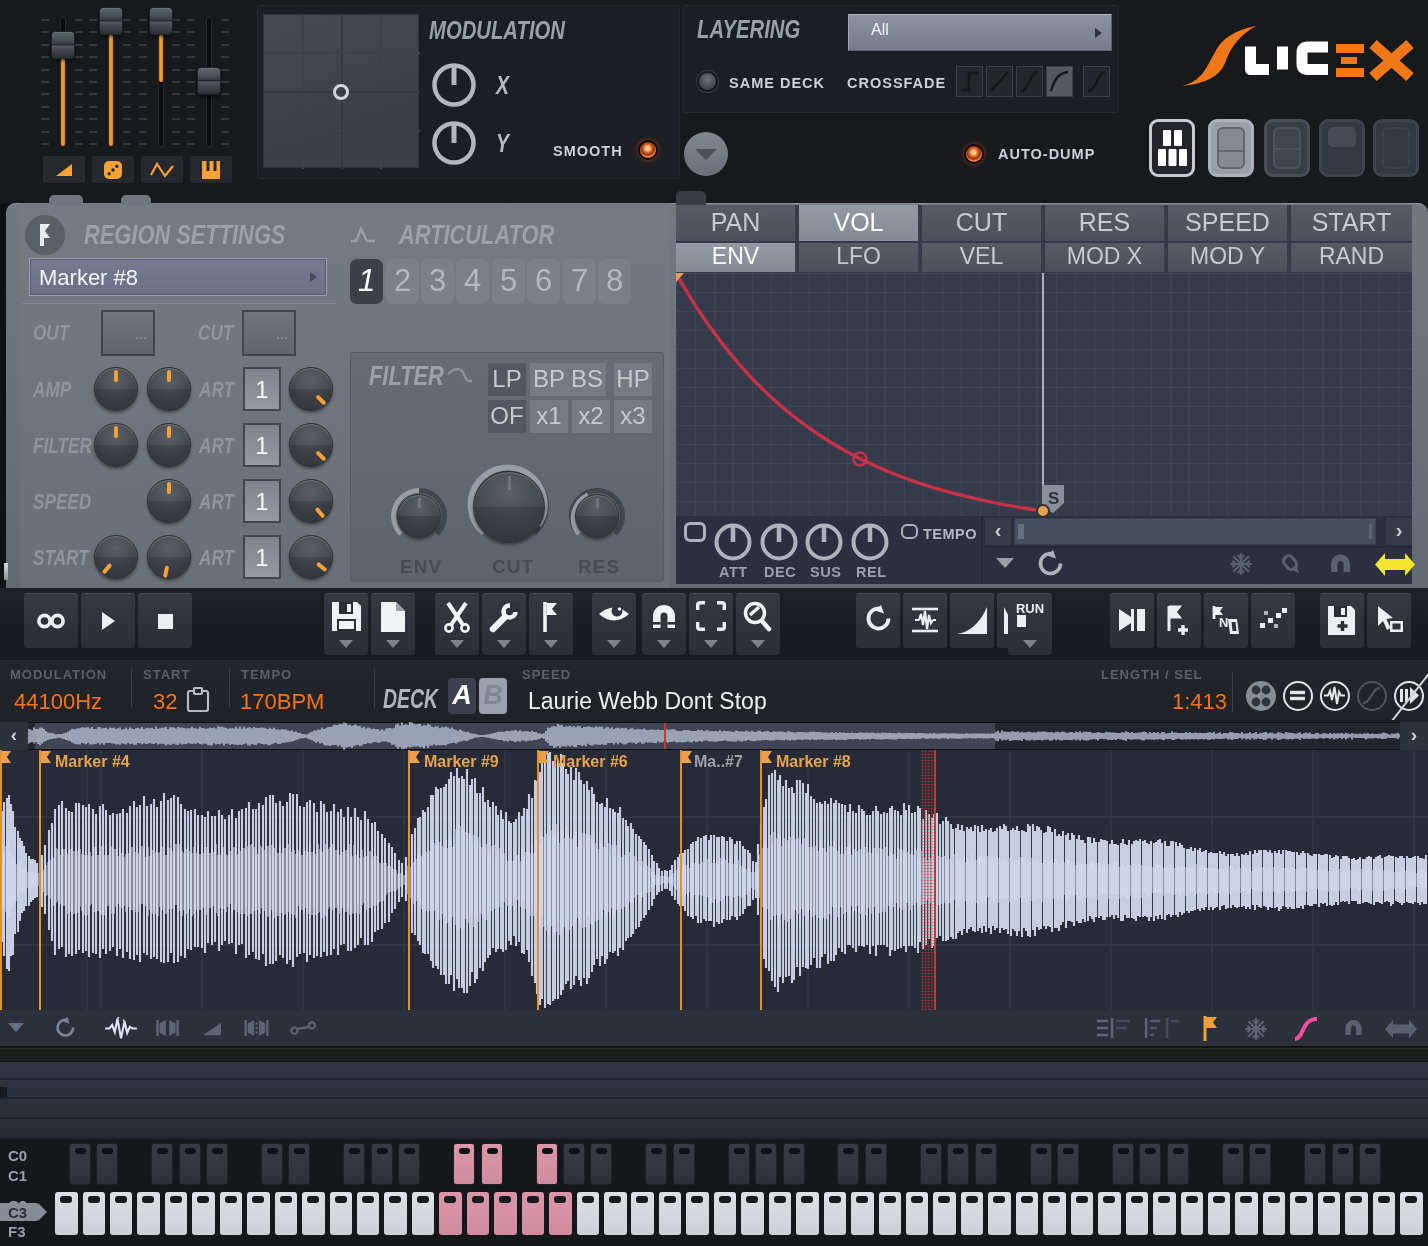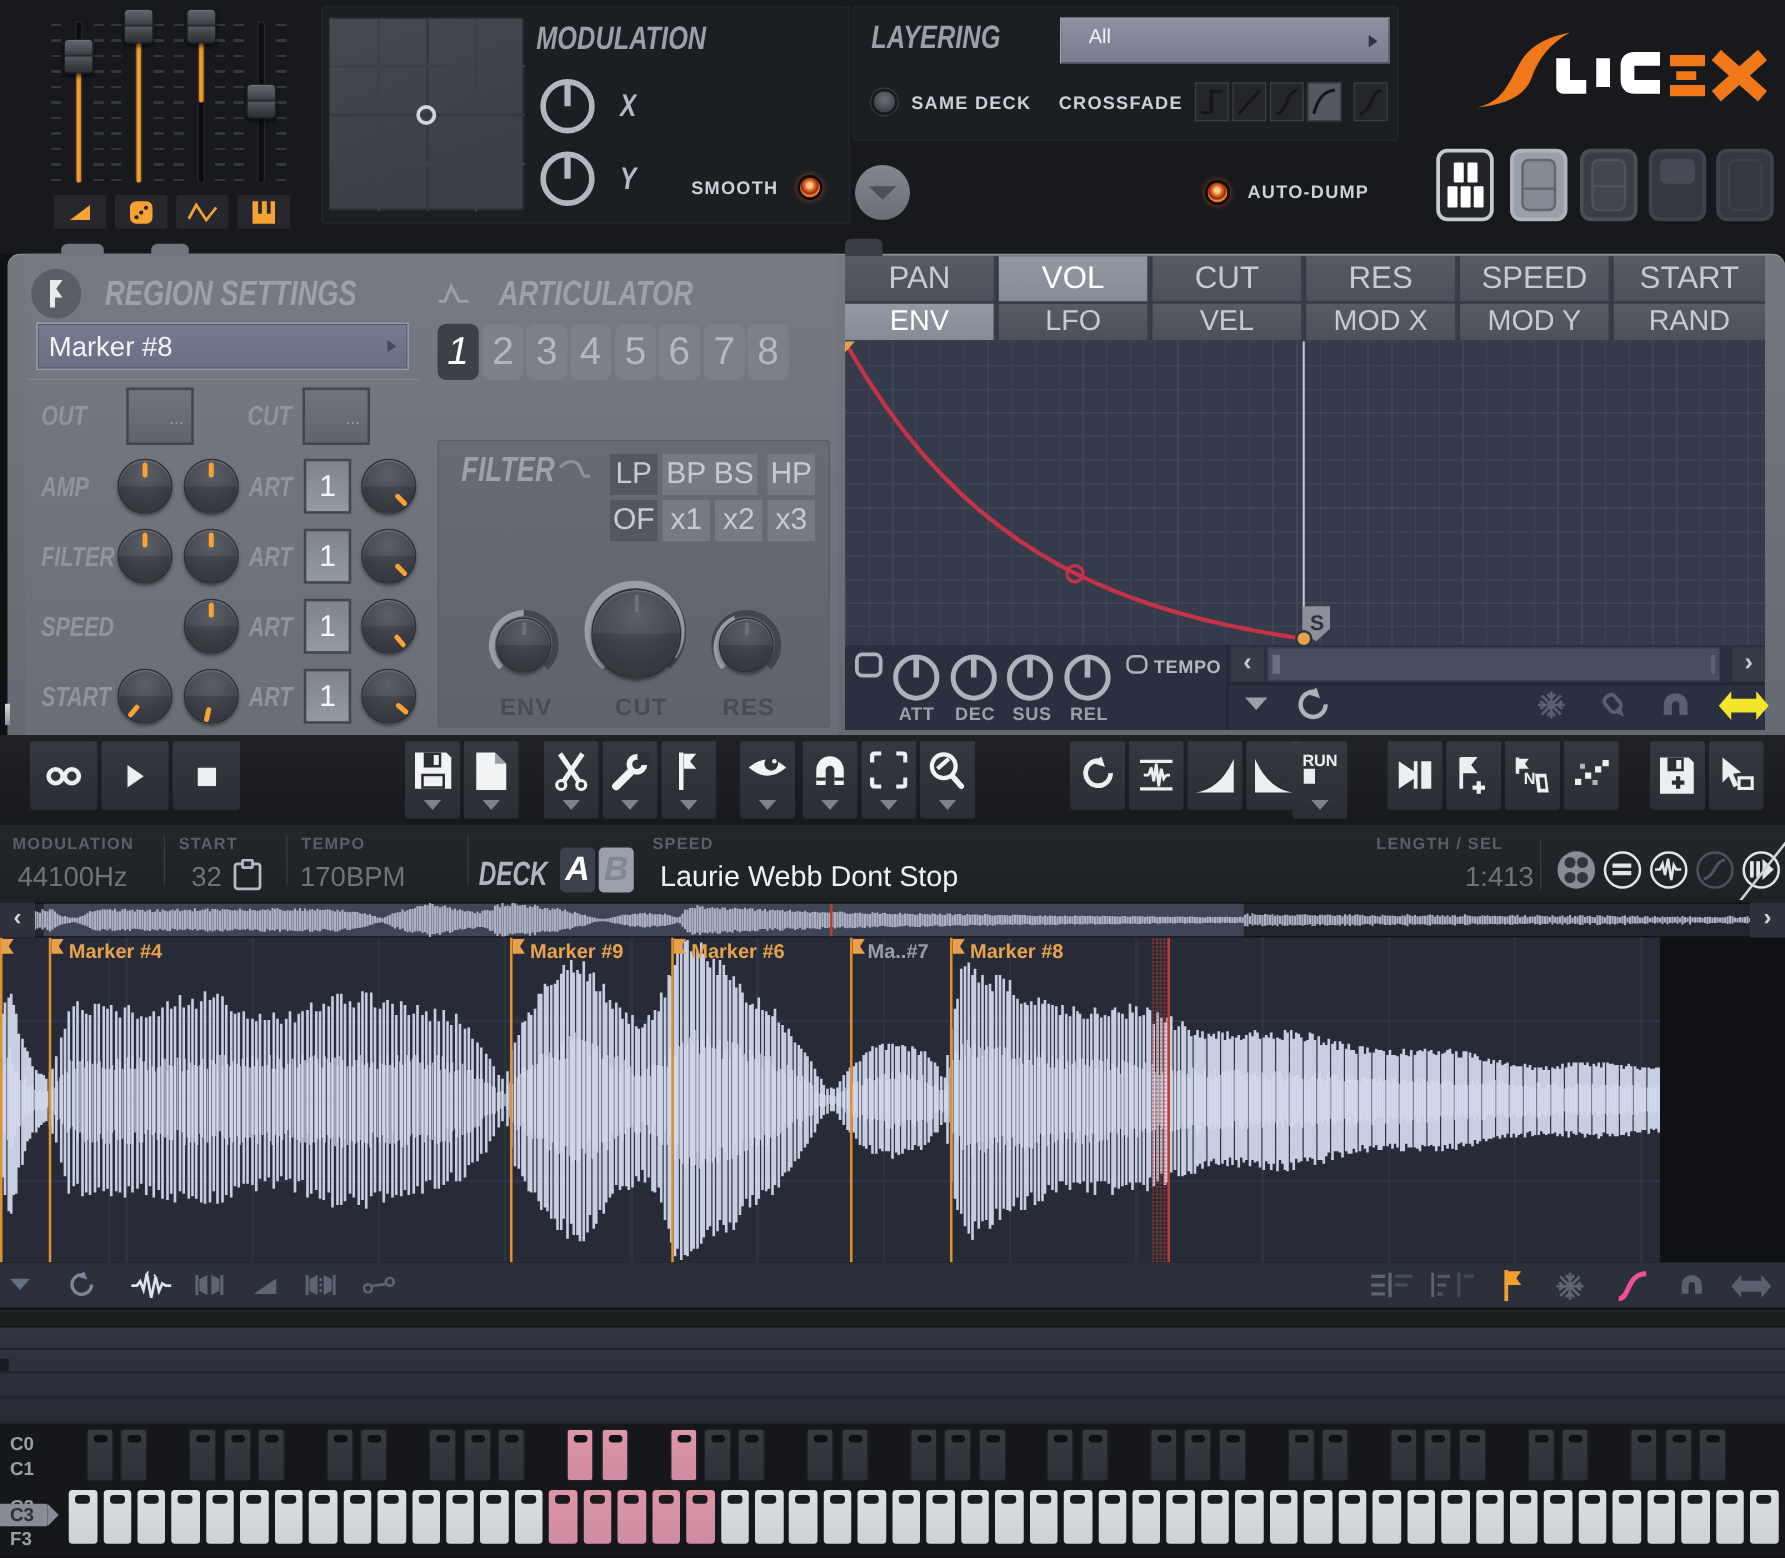--- a/index.html
+++ b/index.html
@@ -1,21 +1,21 @@
 <!DOCTYPE html>
 <html><head><meta charset="utf-8"><style>
 *{margin:0;padding:0;box-sizing:border-box}
 html,body{width:1428px;height:1246px;background:#101114;overflow:hidden}
 body{font-family:"Liberation Sans",sans-serif;position:relative}
 .abs{position:absolute}
 .hd{font-style:italic;font-weight:bold;color:#9aa0a8;transform:scaleX(.78);transform-origin:left center;white-space:nowrap}
 .lbl{font-style:italic;font-weight:bold;color:#8f949d;transform:scaleX(.78);transform-origin:left center;white-space:nowrap}
 .cap{font-weight:bold;color:#ccd0d7;letter-spacing:1px;white-space:nowrap}
 .mut{font-weight:bold;color:#5b6068;letter-spacing:1px;white-space:nowrap}
-.val{color:#737373}
+.val{color:#f97316}
 .knob{border-radius:50%;background:radial-gradient(circle at 50% 28%,#5b6067,#464a51 52%,#383c42 95%);box-shadow:0 2px 3px rgba(0,0,0,.4),inset 0 1px 1px rgba(255,255,255,.22);border:1px solid #2b2e33}
 .knob:before{content:"";position:absolute;left:0;right:0;top:50%;bottom:0;background:rgba(0,0,0,.14);border-radius:0 0 999px 999px}
 .tick{position:absolute;width:4px;height:12px;background:#f7a233;border-radius:2px;left:50%;top:2px;margin-left:-2px}
 .ledo{border-radius:50%;background:radial-gradient(circle at 48% 40%,#ffc98e 0 15%,#e06a28 32%,#8e2c10 52%,#ff8a42 66%,#7a240c 82%,#2a0c04 100%);box-shadow:0 0 5px rgba(255,120,40,.5);border:2px solid #120a04}
 </style></head>
 <body>
 
 <div class="abs" id="top" style="left:0;top:0;width:1428px;height:203px;background:#17191d"></div>
 
 <div class="abs" id="sliders">
@@ -547,21 +547,21 @@
 <div class="tb tb5" style="left:950px">
       <svg width="32" height="30" viewBox="0 0 32 30">
         <path d="M1 29 C14 27 24 18 31 2 V29 Z" fill="#eceef1"></path>
       </svg>
     </div>
 <div class="tb tb5" style="left:997px">
       <svg width="32" height="30" viewBox="0 0 32 30">
         <path d="M1 2 C8 18 18 27 31 29 H1 Z" fill="#eceef1"></path>
       </svg>
     </div>
-<div class="tb tb4" style="left:1034px">
+<div class="tb tb4" style="left:1008px">
       <div style="color:#eceef1;font-size:13px;font-weight:bold;letter-spacing:0">RUN</div>
       <div class="abs" style="left:9px;top:21px;width:9px;height:12px;background:#eceef1"></div>
       <div class="tridn"></div>
     </div>
 
 <div class="tb tb5" style="left:1110px">
       <svg width="30" height="30" viewBox="0 0 30 30">
         <path d="M2 4 L14 12 V4 H17 V26 H14 V18 L2 26 Z" fill="#eceef1"></path>
         <rect x="20" y="4" width="8" height="22" fill="#eceef1"></rect>
       </svg>
@@ -676,21 +676,21 @@
 <div class="abs" style="left:0;top:722px;width:1428px;height:28px;background:#23262e;border-top:1px solid #0e0f12;border-bottom:1px solid #0e0f12"></div>
 <div class="abs" style="left:35px;top:723px;width:960px;height:26px;background:#3f4554"></div>
 <svg class="abs" style="left:0;top:722px" width="1428" height="28" viewBox="0 722 1428 28">
  <path d="M2 729.1V742.7M4 728.9V743.4M6 728.3V744.1M8 729.1V742.5M10 730.9V741.5M12 728.2V743.7M14 726.3V745.6M16 727.8V742.5M18 728.0V743.2M20 727.7V743.2M22 728.9V743.2M24 728.7V743.7M26 728.4V742.8M28 728.7V743.8M30 729.3V742.8M32 730.2V742.0M34 727.3V743.6M36 728.8V742.0M38 729.1V743.9M40 727.4V745.2M42 727.5V743.7M44 729.1V742.0M46 731.0V741.1M48 732.4V740.0M50 733.1V739.3M52 732.8V738.9M54 733.5V738.6M56 734.2V738.4M58 734.0V737.7M60 734.1V737.7M62 734.1V738.5M64 733.2V739.0M66 732.7V740.0M68 731.8V740.4M70 730.3V741.1M72 728.8V742.4M74 729.3V743.6M76 728.8V744.2M78 728.2V744.3M80 728.2V744.6M82 727.3V743.1M84 727.6V743.5M86 727.5V744.3M88 727.3V743.0M90 728.4V744.5M92 727.0V744.5M94 729.1V744.2M96 729.0V744.1M98 727.3V743.1M100 726.9V744.4M102 728.5V743.3M104 728.1V744.8M106 727.8V743.0M108 729.2V743.0M110 727.4V743.1M112 728.0V743.4M114 727.8V743.5M116 729.1V744.6M118 728.2V744.2M120 727.6V744.7M122 729.5V743.3M124 729.1V743.7M126 727.4V744.4M128 729.3V743.0M130 727.5V744.2M132 728.4V743.8M134 728.9V744.7M136 728.3V744.8M138 727.8V742.9M140 728.4V743.3M142 727.0V744.3M144 729.0V743.3M146 728.3V744.0M148 727.7V743.8M150 728.2V742.9M152 727.7V743.7M154 729.0V744.1M156 726.6V743.1M158 728.7V744.6M160 728.3V743.7M162 727.7V743.7M164 727.6V744.3M166 726.7V745.4M168 729.0V744.3M170 727.2V745.1M172 727.2V744.4M174 727.6V743.8M176 728.5V744.8M178 727.1V745.1M180 727.6V743.5M182 727.4V744.5M184 728.0V744.3M186 728.4V744.1M188 728.2V743.0M190 728.3V743.6M192 726.7V744.0M194 728.2V743.5M196 728.5V743.8M198 728.7V743.0M200 726.9V744.1M202 727.9V744.4M204 728.2V743.5M206 728.8V743.8M208 728.2V744.9M210 727.5V745.4M212 728.0V745.4M214 727.4V743.3M216 728.4V744.6M218 726.3V744.1M220 726.9V744.3M222 726.6V743.4M224 727.6V745.5M226 728.1V743.8M228 728.8V743.6M230 728.2V744.9M232 728.3V744.1M234 728.4V744.6M236 726.7V744.7M238 728.4V744.9M240 726.5V744.5M242 728.8V745.0M244 726.8V743.9M246 728.6V743.5M248 727.6V745.3M250 727.3V745.4M252 728.3V744.0M254 726.9V744.8M256 727.8V744.9M258 728.0V743.3M260 727.8V743.2M262 727.4V743.9M264 727.8V744.5M266 728.4V744.1M268 729.1V745.2M270 727.8V745.2M272 729.1V744.2M274 727.7V743.3M276 729.4V742.8M278 729.4V744.0M280 729.7V743.9M282 729.3V743.0M284 729.3V742.7M286 729.5V742.4M288 730.5V742.2M290 731.0V741.8M292 730.6V741.4M294 731.7V740.9M296 731.3V740.0M298 732.7V739.6M300 732.7V738.6M302 734.0V738.3M304 734.0V738.0M306 734.5V737.8M308 733.7V738.7M310 732.5V739.4M312 731.7V740.2M314 730.6V741.5M316 730.6V742.8M318 729.7V741.8M320 729.7V743.5M322 727.5V742.8M324 729.1V744.7M326 728.2V745.7M328 727.1V745.2M330 727.1V746.1M332 726.4V745.2M334 724.7V744.9M336 724.9V745.0M338 724.9V746.4M340 723.7V745.6M342 724.2V747.3M344 722.4V749.7M346 723.1V747.4M348 725.0V747.1M350 724.8V746.5M352 726.0V747.9M354 725.0V745.9M356 724.4V745.3M358 726.1V744.7M360 725.7V746.3M362 727.8V745.5M364 726.8V743.9M366 728.4V744.0M368 727.4V742.9M370 728.3V743.5M372 729.1V743.2M374 728.6V742.1M376 728.9V742.1M378 729.3V742.9M380 730.6V742.6M382 729.2V741.6M384 730.6V741.5M386 728.5V741.6M388 728.2V742.2M390 727.9V742.7M392 728.6V744.7M394 728.1V744.6M396 724.6V746.8M398 723.5V748.8M400 725.8V746.9M402 722.4V749.2M404 724.9V748.9M406 724.3V748.4M408 725.0V746.7M410 721.9V747.6M412 722.5V746.7M414 724.2V746.6M416 724.6V746.5M418 723.9V746.3M420 723.9V747.3M422 726.1V746.7M424 724.9V748.5M426 725.5V746.0M428 723.7V748.1M430 724.7V745.8M432 726.7V745.5M434 727.3V744.6M436 726.3V745.4M438 726.5V745.0M440 728.2V745.6M442 726.7V745.0M444 727.3V745.1M446 726.4V745.3M448 727.4V743.9M450 728.7V743.6M452 727.6V743.1M454 729.2V742.8M456 730.1V743.6M458 730.7V742.4M460 729.4V741.4M462 730.4V741.2M464 731.4V740.5M466 732.0V741.0M468 731.7V740.5M470 733.1V739.6M472 733.4V738.9M474 733.8V738.0M476 734.1V737.4M478 734.7V737.4M480 735.0V737.0M482 734.9V737.0M484 735.0V737.0M486 734.7V737.4M488 734.3V737.8M490 733.7V738.3M492 733.5V738.7M494 732.9V738.8M496 732.4V739.2M498 731.8V739.7M500 731.7V740.1M502 731.7V740.0M504 731.9V741.2M506 731.1V740.9M508 731.0V741.4M510 731.3V740.6M512 730.4V741.1M514 730.6V741.7M516 730.1V741.9M518 731.5V741.1M520 730.3V741.7M522 731.4V740.6M524 731.3V740.5M526 731.3V741.4M528 731.2V740.7M530 731.9V740.5M532 730.8V740.7M534 732.0V740.1M536 732.1V739.9M538 733.2V739.3M540 733.5V738.7M542 734.0V738.0M544 733.2V738.8M546 730.9V741.4M548 727.6V743.1M550 727.7V745.8M552 726.4V745.7M554 726.1V747.7M556 726.5V747.2M558 723.9V746.0M560 725.3V747.9M562 725.0V746.2M564 727.1V746.2M566 726.3V746.7M568 726.6V745.7M570 725.7V746.8M572 726.7V745.4M574 726.1V746.9M576 727.3V746.9M578 725.9V745.1M580 726.2V744.9M582 727.9V746.0M584 727.1V745.3M586 726.9V746.2M588 726.2V743.8M590 726.8V744.9M592 727.2V745.8M594 727.4V744.8M596 726.2V744.6M598 727.3V744.8M600 726.5V745.1M602 726.8V744.3M604 728.7V744.9M606 727.5V745.0M608 727.1V743.3M610 728.6V743.1M612 727.2V743.1M614 729.1V744.5M616 728.0V742.8M618 727.8V744.2M620 728.4V742.6M622 728.0V743.4M624 728.3V744.6M626 727.9V744.3M628 729.4V743.0M630 728.7V742.2M632 727.7V742.8M634 729.3V742.8M636 729.4V743.9M638 728.8V743.1M640 729.2V742.1M642 729.5V743.7M644 728.5V743.6M646 729.7V742.2M648 730.2V742.8M650 729.6V742.6M652 729.4V742.8M654 729.7V743.1M656 730.1V743.3M658 729.5V741.6M660 730.0V742.4M662 729.9V742.4M664 730.1V741.8M666 729.3V741.8M668 729.5V742.7M670 729.8V742.0M672 729.2V741.9M674 729.3V741.2M676 730.2V742.2M678 730.9V742.6M680 730.9V742.0M682 730.7V742.6M684 730.1V742.3M686 730.3V742.0M688 730.0V741.4M690 730.8V742.2M692 731.0V742.3M694 730.9V740.9M696 731.1V742.0M698 729.8V741.4M700 730.3V741.1M702 729.9V741.7M704 731.2V740.7M706 730.4V740.6M708 730.2V741.0M710 731.2V741.4M712 731.1V741.3M714 731.3V741.8M716 731.1V741.7M718 731.4V741.6M720 730.2V740.9M722 731.6V740.9M724 730.8V740.6M726 730.9V740.4M728 731.1V741.3M730 731.2V741.2M732 731.7V741.4M734 731.7V741.5M736 730.4V741.5M738 731.1V740.5M740 731.4V741.2M742 731.2V741.4M744 731.8V740.7M746 730.8V740.9M748 731.2V740.1M750 731.8V740.4M752 730.8V741.1M754 731.7V741.2M756 732.0V740.8M758 730.8V740.4M760 730.8V740.8M762 732.1V740.3M764 731.5V740.2M766 731.2V740.1M768 731.1V740.2M770 732.1V740.5M772 732.1V740.5M774 731.2V740.5M776 731.7V739.8M778 731.6V739.8M780 731.5V739.9M782 731.6V740.1M784 731.9V740.5M786 732.2V739.8M788 731.2V740.0M790 731.4V740.7M792 731.9V739.7M794 732.4V740.6M796 732.4V740.1M798 731.9V739.6M800 732.0V739.6M802 731.9V740.0M804 732.2V739.6M806 732.2V739.6M808 732.5V739.6M810 731.7V739.9M812 731.7V739.3M814 731.7V739.8M816 731.9V739.9M818 732.0V739.5M820 732.0V739.4M822 732.5V739.2M824 732.4V739.7M826 732.5V740.1M828 732.8V739.7M830 732.7V739.7M832 732.1V739.8M834 732.9V739.3M836 732.3V740.1M838 732.9V739.7M840 732.3V739.8M842 732.7V739.8M844 732.6V739.9M846 733.1V739.9M848 732.7V739.3M850 733.0V739.1M852 732.4V739.6M854 733.0V739.2M856 733.0V739.0M858 733.0V739.1M860 732.3V739.8M862 732.5V739.2M864 732.8V739.5M866 732.4V739.5M868 732.7V738.9M870 732.7V739.5M872 732.6V738.8M874 732.7V739.0M876 733.2V739.6M878 732.7V739.3M880 733.2V739.4M882 732.5V739.4M884 732.7V739.4M886 732.7V739.1M888 733.0V739.3M890 732.7V739.3M892 733.2V739.4M894 733.0V739.4M896 733.4V739.4M898 732.8V738.7M900 732.8V738.7M902 733.3V738.9M904 733.3V738.9M906 732.8V739.0M908 733.0V738.8M910 732.9V739.1M912 733.0V739.2M914 732.9V738.7M916 733.5V738.9M918 732.9V738.7M920 733.1V739.1M922 733.0V738.3M924 733.3V738.3M926 733.6V739.0M928 733.4V738.8M930 733.3V738.6M932 733.6V738.6M934 733.1V738.8M936 733.5V738.3M938 733.5V738.8M940 733.4V738.7M942 733.2V738.3M944 733.3V738.2M946 733.2V738.3M948 733.6V738.9M950 733.6V738.3M952 733.2V738.6M954 733.2V738.4M956 733.5V738.8M958 733.5V738.8M960 733.8V738.7M962 733.8V738.5M964 733.9V738.2M966 733.3V738.4M968 733.4V738.2M970 733.7V738.1M972 733.6V738.6M974 733.6V738.3M976 733.4V738.6M978 733.6V738.0M980 733.6V738.3M982 733.4V738.2M984 733.6V738.4M986 733.8V738.3M988 733.6V738.5M990 733.7V738.2M992 733.4V737.9M994 733.5V738.4M996 731.7V740.7M998 730.8V741.2M1000 732.7V739.1M1002 730.5V740.4M1004 731.6V739.7M1006 731.7V740.2M1008 731.8V739.6M1010 731.9V740.9M1012 731.2V740.6M1014 731.5V740.2M1016 731.9V740.0M1018 731.3V740.6M1020 732.5V739.9M1022 731.8V741.0M1024 732.6V739.1M1026 732.3V740.3M1028 731.7V740.5M1030 731.7V740.5M1032 732.5V739.7M1034 732.2V740.4M1036 732.6V740.2M1038 731.6V740.1M1040 731.8V740.0M1042 731.6V740.5M1044 731.4V740.0M1046 731.7V739.8M1048 732.2V739.4M1050 732.2V740.8M1052 732.1V740.6M1054 732.7V739.2M1056 731.7V740.2M1058 731.8V739.4M1060 732.2V740.2M1062 731.6V740.5M1064 731.7V740.0M1066 732.4V740.0M1068 732.7V740.1M1070 732.0V740.1M1072 732.0V740.3M1074 732.9V739.2M1076 731.4V740.5M1078 732.2V739.5M1080 731.3V740.8M1082 732.5V739.6M1084 731.7V740.3M1086 731.4V740.4M1088 732.1V740.6M1090 731.8V739.8M1092 732.8V739.4M1094 732.9V739.2M1096 732.7V739.6M1098 732.0V740.5M1100 732.6V738.9M1102 732.9V738.7M1104 733.1V739.3M1106 731.8V739.3M1108 732.3V739.9M1110 732.3V739.7M1112 732.5V740.1M1114 732.4V739.5M1116 732.8V740.0M1118 733.0V738.9M1120 732.9V739.2M1122 732.3V739.8M1124 732.5V740.2M1126 731.2V741.0M1128 732.1V738.9M1130 732.8V739.5M1132 731.9V739.8M1134 733.0V739.3M1136 733.0V739.5M1138 732.5V739.3M1140 732.5V739.6M1142 732.1V740.2M1144 731.6V740.4M1146 731.9V739.4M1148 733.4V739.4M1150 732.0V739.6M1152 733.0V739.4M1154 732.0V739.7M1156 733.1V739.4M1158 732.1V739.5M1160 733.4V739.1M1162 732.1V739.8M1164 732.1V740.3M1166 733.5V738.9M1168 732.9V739.2M1170 733.0V738.9M1172 731.3V740.0M1174 732.4V740.1M1176 732.5V739.3M1178 733.0V738.8M1180 733.1V738.9M1182 733.1V739.7M1184 733.0V739.2M1186 732.1V739.5M1188 732.8V739.3M1190 732.2V739.5M1192 732.9V739.1M1194 732.7V739.4M1196 732.5V739.1M1198 732.9V739.6M1200 732.7V739.3M1202 733.0V739.0M1204 733.1V739.6M1206 733.1V739.1M1208 732.4V739.8M1210 732.0V739.8M1212 732.9V739.1M1214 731.7V739.4M1216 733.7V738.8M1218 733.1V739.1M1220 732.2V739.1M1222 733.7V738.9M1224 733.1V738.7M1226 733.1V738.4M1228 733.2V739.4M1230 731.8V739.2M1232 732.3V740.0M1234 732.8V739.2M1236 732.9V739.1M1238 733.0V739.1M1240 733.5V738.0M1242 732.1V739.5M1244 733.4V738.3M1246 733.4V739.4M1248 733.0V738.7M1250 732.3V739.7M1252 733.7V738.3M1254 733.0V739.5M1256 732.0V739.2M1258 733.9V738.5M1260 732.8V739.1M1262 733.1V739.0M1264 732.2V739.9M1266 732.1V739.8M1268 733.6V738.5M1270 732.8V738.6M1272 732.5V739.8M1274 733.6V738.4M1276 733.7V738.6M1278 732.2V740.1M1280 732.4V739.8M1282 733.0V739.0M1284 733.7V738.5M1286 732.1V739.3M1288 732.5V739.6M1290 732.7V738.9M1292 732.9V739.5M1294 733.3V739.0M1296 733.7V738.4M1298 732.8V738.8M1300 732.4V739.9M1302 734.0V738.0M1304 733.1V739.1M1306 732.5V738.8M1308 733.2V738.8M1310 732.6V738.9M1312 734.0V738.5M1314 733.9V738.6M1316 733.0V739.1M1318 733.0V738.7M1320 734.2V737.7M1322 733.8V738.2M1324 732.9V738.8M1326 733.5V738.1M1328 734.1V738.0M1330 733.1V739.1M1332 733.7V737.9M1334 733.3V739.4M1336 733.5V738.4M1338 733.3V738.5M1340 733.6V737.9M1342 733.1V739.0M1344 734.1V737.9M1346 732.8V739.5M1348 733.5V738.3M1350 734.0V737.6M1352 732.9V739.5M1354 733.8V737.8M1356 733.7V738.1M1358 733.7V738.0M1360 733.5V738.1M1362 734.1V738.0M1364 733.6V738.3M1366 733.4V739.2M1368 733.3V738.6M1370 733.9V738.3M1372 733.6V738.5M1374 733.8V738.2M1376 733.9V738.0M1378 733.8V738.5M1380 733.8V738.3M1382 733.2V739.1M1384 732.6V738.7M1386 732.9V738.8M1388 733.9V737.7M1390 734.4V738.0M1392 733.5V738.0M1394 733.8V738.1M1396 733.5V738.3M1398 733.0V738.8M1400 734.3V737.6M1402 734.4V737.7M1404 733.8V738.4M1406 733.4V738.2M1408 732.9V738.9" stroke="#b2b9cc" stroke-width="1.7" opacity=".95"></path>
  <line x1="665" y1="723" x2="665" y2="749" stroke="#c23a32" stroke-width="2"></line>
 </svg>
 <div class="abs" style="left:0;top:722px;width:28px;height:28px;background:#2e323c;color:#d3d6dc;font-size:19px;font-weight:bold;text-align:center;line-height:26px">‹</div>
 <div class="abs" style="left:1400px;top:722px;width:28px;height:28px;background:#2e323c;color:#d3d6dc;font-size:19px;font-weight:bold;text-align:center;line-height:26px">›</div>
 </div>
 
-<div class="abs" id="wavearea" style="left:0;top:750px;width:1328px;height:260px;background:#262b37;overflow:hidden">
+<div class="abs" id="wavearea" style="left:0;top:750px;width:1428px;height:260px;background:#262b37;overflow:hidden">
  <div class="abs" style="left:0;top:0;width:1428px;height:260px;background:repeating-linear-gradient(90deg,#2e3342 0 2px,transparent 2px 101px);background-position:100px 0"></div>
  <div class="abs" style="left:0;top:66px;width:1428px;height:2px;background:#2f3544"></div>
  <div class="abs" style="left:0;top:194px;width:1428px;height:2px;background:#2f3544"></div>
  <svg class="abs" style="left:0;top:0" width="1428" height="260" viewBox="0 750 1428 260">
   <path d="M0 825V933M2 811V942M4 802V956M7 798V969M9 795V971M11 804V956M13 811V955M15 827V934M18 831V932M20 838V921M22 841V913M24 846V911M26 853V906M29 856V906M31 859V902M33 859V900M35 860V898M37 863V897M40 858V901M42 855V907M45 845V914M49 830V930M52 823V941M55 809V955M59 805V949M62 801V947M66 808V957M69 811V954M72 812V956M76 803V954M79 803V950M83 805V953M86 807V951M89 804V957M93 809V953M96 814V954M100 806V958M103 804V949M106 810V954M110 815V951M113 813V947M117 814V956M120 813V949M123 809V958M127 813V952M130 806V959M134 801V960M137 807V955M140 805V962M144 796V953M147 806V955M151 804V959M154 799V957M157 807V959M161 801V962M164 793V963M168 800V962M171 798V953M174 795V963M178 797V962M181 804V956M185 809V958M188 811V949M191 810V950M195 809V947M198 815V947M202 815V948M205 817V953M208 811V943M212 816V945M215 816V942M219 810V951M222 815V945M225 819V941M229 815V944M232 809V943M236 818V954M239 811V945M242 809V944M246 808V958M249 802V955M253 809V952M256 809V959M259 803V960M263 805V954M266 797V966M270 795V964M273 795V964M276 803V961M280 801V955M283 806V958M287 802V964M290 793V960M293 794V967M297 794V957M300 806V954M304 807V953M307 802V962M310 800V955M314 803V958M317 812V956M321 801V957M324 804V952M327 812V956M331 811V955M334 804V949M338 812V955M341 809V945M344 817V944M348 807V951M351 817V951M355 808V948M358 817V945M361 820V938M365 811V945M368 819V945M372 823V942M375 822V932M378 831V930M382 834V929M385 838V923M389 843V922M392 847V913M395 853V909M399 860V902M402 863V897M406 857V901M409 840V918M412 834V933M415 828V935M418 818V941M420 817V945M423 810V953M425 812V954M428 807V954M431 795V961M433 795V968M436 787V966M438 789V969M441 788V975M444 787V975M446 784V984M449 779V984M451 772V975M454 776V991M457 768V979M459 778V988M462 776V988M464 779V993M467 769V993M470 785V986M472 779V972M475 778V983M477 793V979M480 793V968M483 787V971M485 802V962M488 800V958M490 807V955M493 802V948M496 806V952M498 815V949M501 810V949M503 819V952M506 812V950M509 821V941M511 823V945M514 822V936M516 819V946M519 812V942M522 816V953M524 808V954M527 809V950M529 794V962M532 798V976M535 780V983M537 781V994M540 772V1005M542 758V999M545 752V1008M548 753V1004M550 752V1005M553 761V1001M555 764V999M558 761V999M561 754V995M563 763V990M566 769V984M568 774V981M571 767V989M574 780V985M576 768V976M579 772V980M581 780V986M584 784V978M587 781V984M589 790V978M592 787V972M594 794V965M597 802V959M600 804V966M602 803V956M605 807V964M607 798V959M610 808V952M613 809V953M615 812V951M618 813V956M620 807V948M623 818V950M626 820V941M628 826V938M631 823V937M633 829V934M636 834V929M639 836V927M641 839V921M644 842V918M646 845V915M649 849V910M652 855V906M654 861V899M657 863V895M659 868V892M662 871V891M665 870V889M667 871V889M670 870V891M672 865V896M675 860V900M678 857V904M680 854V906M683 853V906M685 850V911M688 849V916M691 844V917M693 842V919M696 841V916M698 837V923M701 838V923M704 836V919M706 835V921M709 840V921M711 835V921M714 835V927M717 837V922M719 837V924M722 836V923M724 837V919M727 841V920M730 837V920M732 839V916M735 844V917M737 841V920M740 841V916M743 846V914M745 849V909M748 850V906M750 853V906M753 861V900M756 862V898M758 844V915M761 823V945M764 807V959M766 799V968M769 775V971M772 773V981M775 770V987M778 780V992M780 775V977M783 786V983M786 780V977M789 788V976M792 787V983M794 793V980M797 780V967M800 780V976M803 783V967M806 793V968M808 784V969M811 796V965M814 799V958M817 803V968M820 802V968M822 804V957M825 801V954M828 804V964M831 798V961M834 803V961M836 800V955M839 803V948M842 804V952M845 805V954M848 812V945M850 804V945M853 811V948M856 813V952M859 805V946M862 809V946M864 811V947M867 815V945M870 815V954M873 811V946M876 806V956M878 811V945M881 814V945M884 812V945M887 813V947M890 808V956M892 806V950M895 810V951M898 811V949M901 815V948M904 803V946M906 810V952M909 805V946M912 813V946M915 812V948M918 806V953M920 808V942M923 819V949M926 810V945M929 814V939M932 818V948M934 814V946M937 813V938M940 824V936M943 821V941M946 817V941M948 821V940M951 824V937M953 829V939M956 828V939M958 824V933M960 830V931M962 825V935M964 831V929M967 827V933M969 829V929M971 827V927M973 831V931M975 825V932M978 826V931M980 832V928M982 825V933M984 831V926M986 829V932M989 830V928M991 828V934M993 832V926M995 831V930M997 828V928M1000 826V933M1002 829V928M1004 824V930M1006 826V929M1008 831V934M1011 830V936M1013 828V929M1015 830V931M1017 826V936M1019 831V931M1022 830V937M1024 831V928M1026 832V931M1028 824V936M1030 826V937M1033 824V930M1035 831V936M1037 826V927M1039 827V930M1041 830V929M1044 833V926M1046 832V929M1048 826V926M1050 827V927M1052 832V932M1055 829V928M1057 836V928M1059 834V931M1061 836V925M1063 831V922M1066 835V928M1068 833V921M1070 840V921M1072 833V922M1074 835V926M1077 839V921M1079 835V923M1081 840V923M1083 840V919M1085 843V922M1088 837V921M1090 837V916M1092 843V919M1094 838V922M1096 842V917M1099 842V918M1101 839V916M1103 840V920M1105 840V920M1107 841V917M1110 844V917M1112 840V915M1114 844V919M1116 844V915M1118 845V918M1121 843V921M1123 839V921M1125 844V915M1127 845V918M1129 840V918M1132 844V918M1134 841V919M1136 840V921M1138 841V916M1140 839V917M1143 841V917M1145 840V916M1147 843V917M1149 844V921M1151 841V917M1154 843V921M1156 842V916M1158 840V919M1160 839V915M1162 843V919M1165 841V920M1167 846V915M1169 846V914M1171 841V917M1173 841V915M1176 842V915M1178 846V917M1180 843V912M1182 845V915M1184 848V913M1187 849V911M1189 849V913M1191 847V911M1193 851V911M1195 848V910M1198 850V909M1200 848V911M1202 852V908M1204 851V910M1206 850V907M1209 853V910M1211 852V907M1213 853V910M1215 853V908M1217 853V907M1220 851V910M1222 854V906M1224 852V905M1226 856V909M1228 854V908M1231 854V908M1233 854V905M1235 856V907M1237 853V908M1239 856V907M1242 854V907M1244 855V906M1246 853V909M1248 855V907M1250 851V909M1253 854V905M1255 850V910M1257 853V905M1259 850V907M1261 850V908M1264 850V906M1266 850V907M1268 852V910M1270 850V907M1272 853V908M1275 851V908M1277 853V907M1279 850V911M1281 854V909M1283 850V906M1286 850V907M1288 851V909M1290 851V907M1292 852V909M1294 852V909M1297 852V908M1299 855V908M1301 853V906M1303 851V909M1305 853V905M1308 853V905M1310 855V906M1312 856V906M1314 854V904M1316 854V904M1319 854V907M1321 855V903M1323 855V904M1325 854V903M1327 854V906M1330 855V905M1332 858V906M1334 857V905M1336 855V902M1338 856V905M1341 859V902M1343 856V901M1345 856V902M1347 856V901M1349 858V904M1352 859V901M1354 858V901M1356 860V901M1358 859V904M1360 857V904M1363 859V903M1365 859V902M1367 857V902M1369 856V903M1371 857V904M1374 859V905M1376 857V902M1378 856V902M1380 855V903M1382 858V904M1385 857V902M1387 856V901M1389 855V902M1391 856V906M1393 856V904M1396 857V901M1398 858V902M1400 856V903M1402 856V905M1404 858V903M1407 856V902M1409 858V903M1411 858V903M1413 857V904M1415 856V902M1418 856V903M1420 858V905M1422 858V902M1424 859V904M1426 855V904" stroke="#c7cee2" stroke-width="2.1" fill="none"></path>
   <path d="M0 859V900M2 860V907M4 851V907M6 846V912M8 837V919M10 851V918M12 857V909M14 857V901M16 864V901M18 866V897M20 862V893M22 869V893M24 868V892M26 868V889M28 872V888M30 874V889M32 872V888M34 874V888M36 873V887M38 873V886M40 873V887M42 872V888M44 870V892M46 865V896M48 862V895M50 860V899M52 855V902M54 858V906M56 848V903M58 849V901M60 855V904M62 849V913M64 849V906M66 847V907M68 854V914M70 849V912M72 848V916M74 851V914M76 848V914M78 851V913M80 849V907M82 854V911M84 855V915M86 855V904M88 855V915M90 852V906M92 856V904M94 847V912M96 847V913M98 855V911M100 851V914M102 846V915M104 855V915M106 845V916M108 855V906M110 855V904M112 846V914M114 849V914M116 849V907M118 856V904M120 848V906M122 853V908M124 857V906M126 854V912M128 853V907M130 846V909M132 847V910M134 857V908M136 852V912M138 853V912M140 850V906M142 846V904M144 847V905M146 857V906M148 847V916M150 856V910M152 850V914M154 854V910M156 852V914M158 853V916M160 852V907M162 847V910M164 855V912M166 855V914M168 847V914M170 848V909M172 851V909M174 844V905M176 844V905M178 853V908M180 844V911M182 851V916M184 853V910M186 849V914M188 846V913M190 851V909M192 853V916M194 847V914M196 853V910M198 846V912M200 854V910M202 844V907M204 853V908M206 847V915M208 854V906M210 853V908M212 849V906M214 852V906M216 844V913M218 855V916M220 855V908M222 844V914M224 847V909M226 854V912M228 855V907M230 851V904M232 851V914M234 847V910M236 848V910M238 854V912M240 851V914M242 844V910M244 848V914M246 850V907M248 846V916M250 845V914M252 844V914M254 847V911M256 851V913M258 854V910M260 845V914M262 847V908M264 850V911M266 847V910M268 846V917M270 853V914M272 845V910M274 848V918M276 854V912M278 853V916M280 842V912M282 853V913M284 848V915M286 848V914M288 844V912M290 850V918M292 852V914M294 850V915M296 854V918M298 850V906M300 852V910M302 855V910M304 850V914M306 851V908M308 852V914M310 843V911M312 852V915M314 850V907M316 854V915M318 844V913M320 849V912M322 852V918M324 850V914M326 844V916M328 849V909M330 847V907M332 844V910M334 844V909M336 850V908M338 850V907M340 855V914M342 852V908M344 852V911M346 850V912M348 847V909M350 844V915M352 856V914M354 845V913M356 855V913M358 850V903M360 858V914M362 850V905M364 857V903M366 856V910M368 856V902M370 851V908M372 859V908M374 856V906M376 856V906M378 856V904M380 863V902M382 861V901M384 863V901M386 863V895M388 866V893M390 866V892M392 867V891M394 869V891M396 870V891M398 874V889M400 873V887M402 873V887M404 875V885M406 869V888M408 866V894M410 867V898M412 860V901M414 862V904M416 859V901M418 854V898M420 854V905M422 856V909M424 855V906M426 852V911M428 854V908M430 851V911M432 844V909M434 843V911M436 846V910M438 845V921M440 842V920M442 846V914M444 846V919M446 840V923M448 848V923M450 834V921M452 847V917M454 847V916M456 829V925M458 833V930M460 826V928M462 831V930M464 830V928M466 832V919M468 833V923M470 833V915M472 844V913M474 835V927M476 839V917M478 837V922M480 842V913M482 847V914M484 848V914M486 844V920M488 854V913M490 855V906M492 846V911M494 845V909M496 857V907M498 851V913M500 848V907M502 855V902M504 853V902M506 859V899M508 861V906M510 860V908M512 861V906M514 861V898M516 856V900M518 855V900M520 861V907M522 853V908M524 852V901M526 852V909M528 852V914M530 853V916M532 845V905M534 853V916M536 838V910M538 844V923M540 844V929M542 836V916M544 837V927M546 834V931M548 839V935M550 835V931M552 830V926M554 835V933M556 824V932M558 832V922M560 843V935M562 831V931M564 838V927M566 827V930M568 835V920M570 838V930M572 839V926M574 836V930M576 832V918M578 847V918M580 840V923M582 833V928M584 847V927M586 834V927M588 839V916M590 835V924M592 839V925M594 845V911M596 843V921M598 849V920M600 839V911M602 844V917M604 847V910M606 850V917M608 843V912M610 854V916M612 845V908M614 848V916M616 845V910M618 851V910M620 856V904M622 857V909M624 855V907M626 856V905M628 859V899M630 852V902M632 862V903M634 856V898M636 859V899M638 861V895M640 866V902M642 861V897M644 864V894M646 865V893M648 866V893M650 868V892M652 872V887M654 873V887M656 875V885M658 875V886M660 876V885M662 876V883M664 876V883M666 877V884M668 877V883M670 875V885M672 874V885M674 873V886M676 870V890M678 872V887M680 871V889M682 867V893M684 866V890M686 865V894M688 865V897M690 868V892M692 863V898M694 863V895M696 862V899M698 865V896M700 864V895M702 862V896M704 863V896M706 860V895M708 859V897M710 864V903M712 863V903M714 857V903M716 863V899M718 864V903M720 858V901M722 861V898M724 858V899M726 860V896M728 863V896M730 860V899M732 864V901M734 864V897M736 865V896M738 860V896M740 866V897M742 866V898M744 868V897M746 869V895M748 867V891M750 869V890M752 872V888M754 872V890M756 872V888M758 868V893M760 854V898M762 848V907M764 841V906M766 841V912M768 848V909M770 835V920M772 845V919M774 832V916M776 838V915M778 844V926M780 835V916M782 846V914M784 838V920M786 844V914M788 840V922M790 837V919M792 847V911M794 839V916M796 839V910M798 838V914M800 838V922M802 844V909M804 838V916M806 839V912M808 849V921M810 847V910M812 847V917M814 852V915M816 846V915M818 851V918M820 841V920M822 848V917M824 848V918M826 852V919M828 840V914M830 846V914M832 846V907M834 840V909M836 851V908M838 851V917M840 854V907M842 845V908M844 854V914M846 847V912M848 846V906M850 844V914M852 855V906M854 849V911M856 852V906M858 851V906M860 849V914M862 855V911M864 847V905M866 847V915M868 852V908M870 847V909M872 853V914M874 848V907M876 855V906M878 853V914M880 848V913M882 849V912M884 858V908M886 847V912M888 856V906M890 851V906M892 853V902M894 854V907M896 859V903M898 848V910M900 849V908M902 850V910M904 850V901M906 853V903M908 852V903M910 854V910M912 853V903M914 855V905M916 850V903M918 857V906M920 859V906M922 851V905M924 858V904M926 855V901M928 860V900M930 858V903M932 858V901M934 860V904M936 853V905M938 856V905M940 860V905M942 857V904M944 856V903M946 859V900M948 860V903M950 859V903M952 862V901M954 854V900M956 857V902M958 860V907M960 860V905M962 861V898M964 855V901M966 862V901M968 859V904M970 862V899M972 854V904M974 862V900M976 860V903M978 858V904M980 856V901M982 857V903M984 857V901M986 857V903M988 856V897M990 856V896M992 857V901M994 860V904M996 859V899M998 858V903M1000 859V899M1002 861V900M1004 858V898M1006 861V900M1008 861V898M1010 858V902M1012 861V899M1014 863V898M1016 864V900M1018 860V896M1020 857V898M1022 858V902M1024 857V897M1026 862V902M1028 865V895M1030 861V899M1032 858V901M1034 861V902M1036 861V899M1038 860V898M1040 863V899M1042 863V902M1044 860V898M1046 865V897M1048 863V899M1050 861V901M1052 858V898M1054 863V899M1056 858V897M1058 862V900M1060 865V896M1062 859V900M1064 862V895M1066 860V899M1068 860V901M1070 860V897M1072 865V896M1074 863V897M1076 865V895M1078 862V898M1080 864V901M1082 862V894M1084 864V899M1086 864V898M1088 867V896M1090 861V897M1092 862V895M1094 863V897M1096 865V898M1098 863V900M1100 863V896M1102 866V894M1104 862V894M1106 866V894M1108 864V899M1110 863V898M1112 867V893M1114 862V895M1116 862V895M1118 866V894M1120 867V899M1122 864V895M1124 865V895M1126 867V898M1128 864V899M1130 865V896M1132 866V893M1134 862V898M1136 866V898M1138 863V894M1140 864V898M1142 865V898M1144 867V894M1146 864V893M1148 866V897M1150 865V897M1152 867V893M1154 866V893M1156 863V893M1158 865V892M1160 865V894M1162 866V892M1164 868V896M1166 867V893M1168 868V893M1170 867V891M1172 865V893M1174 868V895M1176 868V893M1178 864V892M1180 867V896M1182 865V892M1184 867V895M1186 867V896M1188 868V896M1190 867V892M1192 867V891M1194 865V892M1196 864V894M1198 868V892M1200 866V892M1202 865V891M1204 867V893M1206 868V894M1208 868V894M1210 867V892M1212 868V891M1214 869V895M1216 868V894M1218 869V893M1220 868V893M1222 869V890M1224 869V891M1226 870V894M1228 869V892M1230 866V894M1232 866V894M1234 870V891M1236 870V893M1238 867V891M1240 868V893M1242 867V891M1244 866V891M1246 868V890M1248 870V894M1250 867V893M1252 871V889M1254 870V890M1256 869V891M1258 871V891M1260 868V890M1262 867V892M1264 867V890M1266 869V892M1268 869V889M1270 867V893M1272 870V889M1274 867V892M1276 871V890M1278 871V893M1280 870V893M1282 868V889M1284 868V891M1286 868V893M1288 870V889M1290 867V891M1292 867V892M1294 868V892M1296 869V891M1298 871V892M1300 870V891M1302 867V889M1304 868V889M1306 868V892M1308 870V891M1310 867V891M1312 869V889M1314 871V890M1316 870V889M1318 870V889M1320 869V891M1322 871V889M1324 870V890M1326 868V890M1328 871V892M1330 871V890M1332 871V891M1334 870V891M1336 871V891M1338 870V890M1340 869V891M1342 872V889M1344 871V889M1346 872V889M1348 871V891M1350 870V888M1352 871V890M1354 871V888M1356 872V888M1358 868V891M1360 872V890M1362 869V890M1364 872V889M1366 871V888M1368 870V887M1370 869V890M1372 870V891M1374 870V888M1376 872V888M1378 873V890M1380 870V888M1382 872V890M1384 870V891M1386 872V890M1388 870V890M1390 872V888M1392 870V888M1394 872V889M1396 872V890M1398 872V887M1400 871V889M1402 870V890M1404 870V890M1406 871V889M1408 873V888M1410 871V887M1412 871V887M1414 872V890M1416 873V887M1418 872V887M1420 871V887M1422 870V890M1424 871V888M1426 872V889" stroke="#d9dff0" stroke-width="1.3" fill="none" opacity=".8"></path>
  </svg>
  <style>.mkl{position:absolute;top:0;width:2px;height:260px;background:#e2912f}.mkf{position:absolute;top:1px}.mkt{position:absolute;top:3px;font-size:16px;font-weight:bold;color:#e8a44c;white-space:nowrap}</style>
  <div class="mkl" style="left:0px"></div>
  <div class="mkl" style="left:39px"></div>

